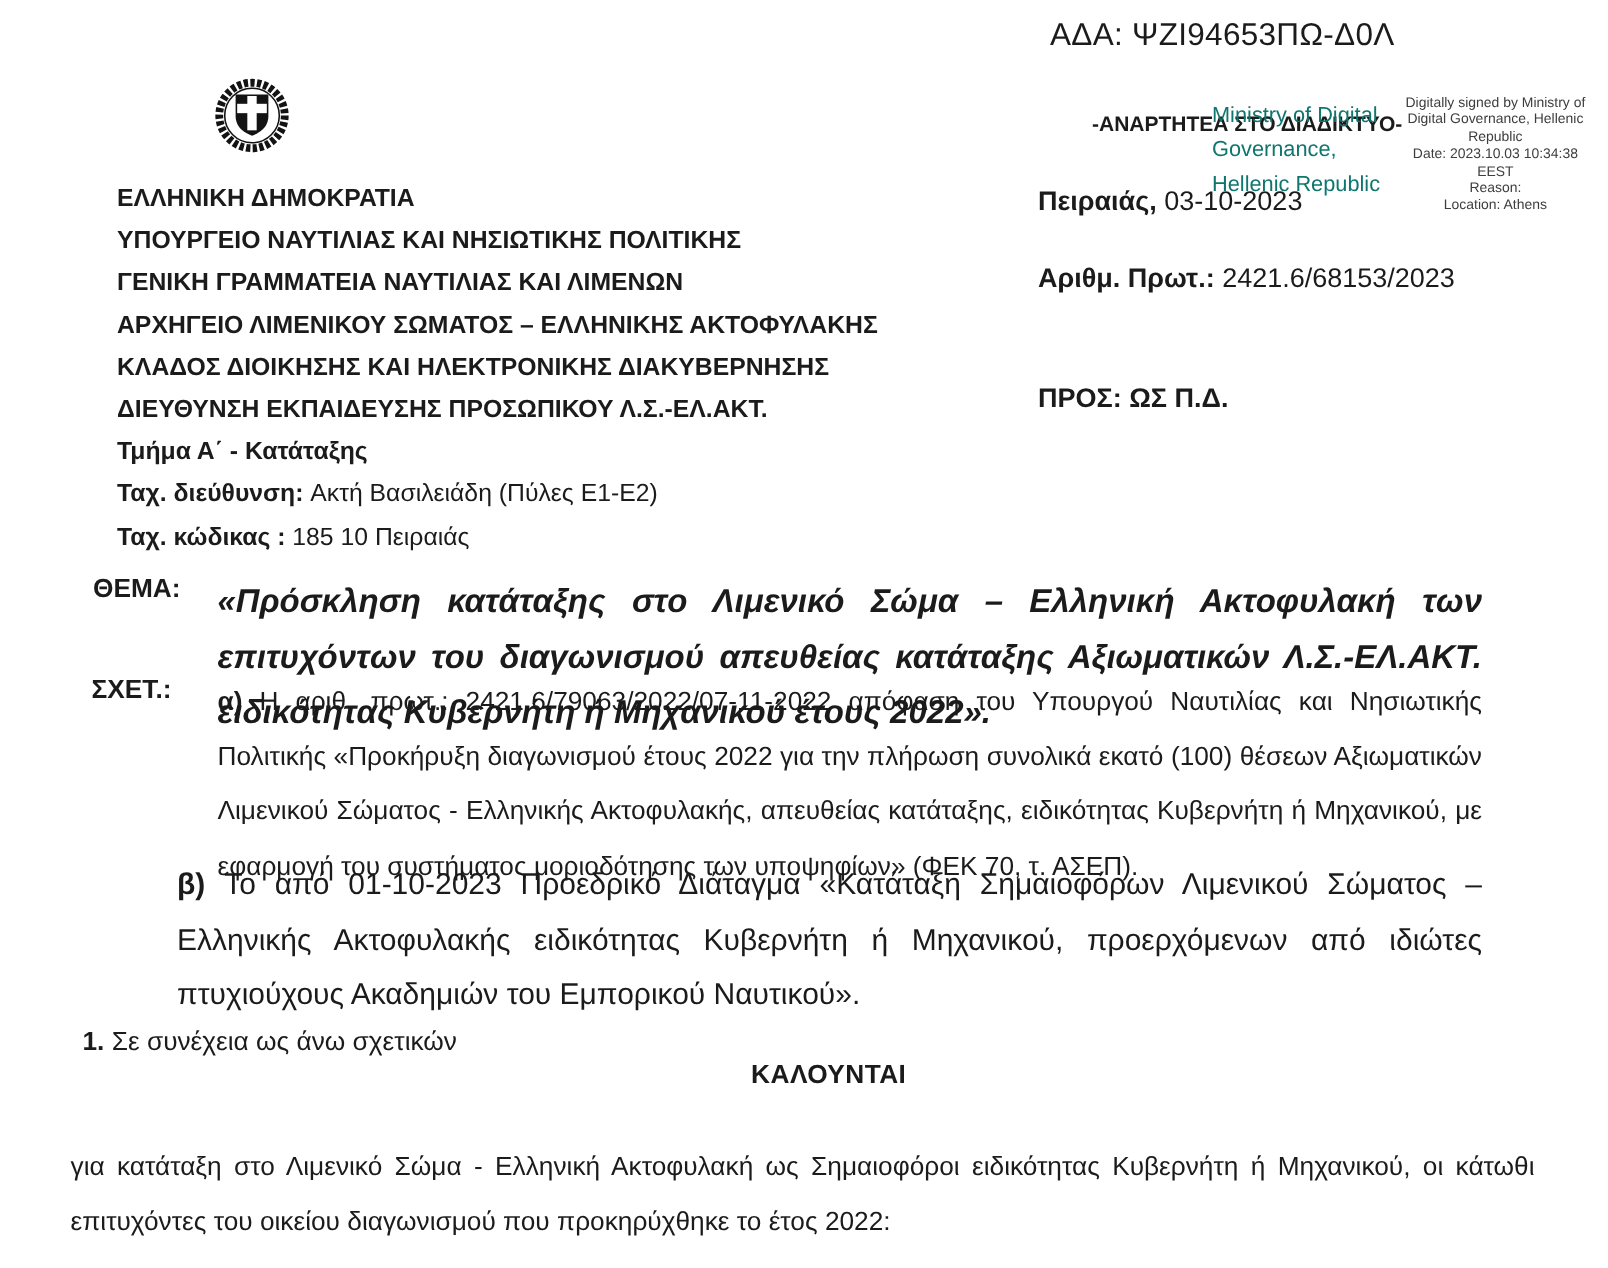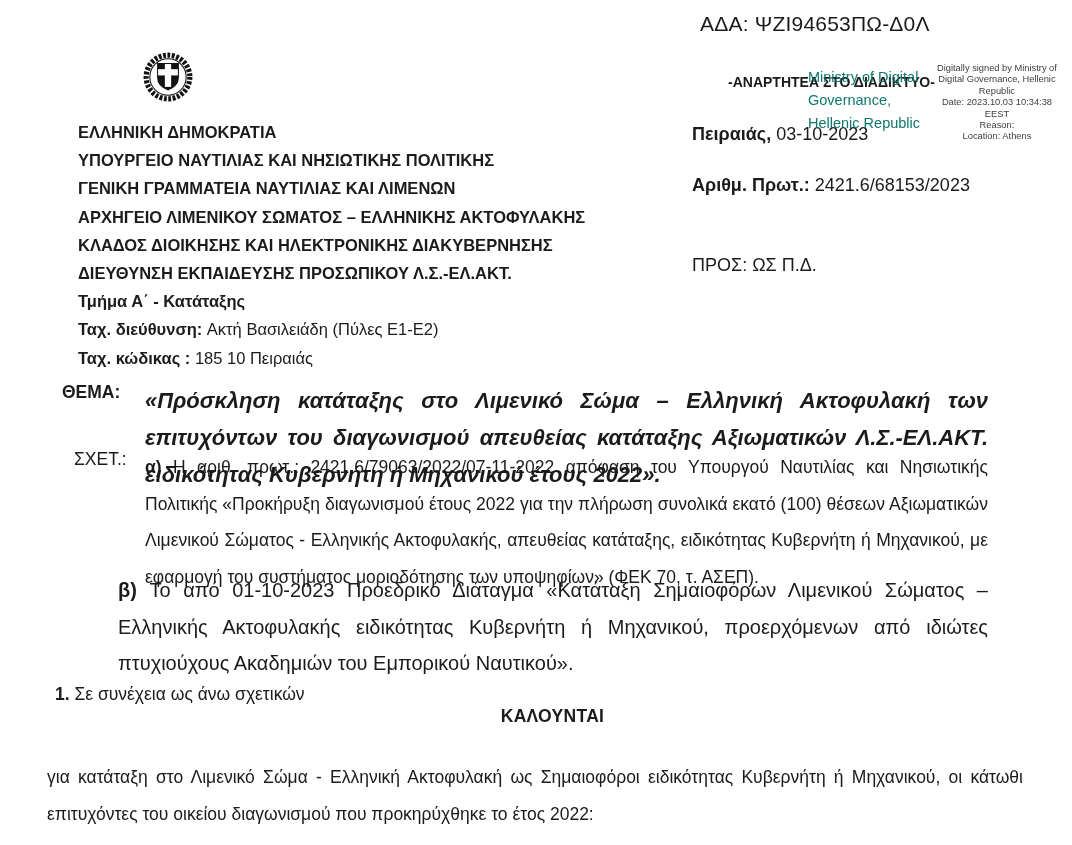--- a/index.html
+++ b/index.html
@@ -22,26 +22,26 @@
   .anartitea {
     left:728px; top:74px; font-size:14px; font-weight:bold;
     text-decoration-thickness:2px; text-underline-offset:3px;
     white-space:nowrap; z-index:1;
   }
   .sig-large { left:808px; top:66px; font-size:14.5px; line-height:23px; color:#0f766e; white-space:nowrap; z-index:2; }
   .sig-small { left:937px; top:63px; font-size:9.3px; line-height:11.4px; color:#3d3d3d; white-space:nowrap; z-index:2;text-align:center; }
 
   .row-city { left:692px; top:124px; font-size:18px; white-space:nowrap; }
   .row-prot { left:692px; top:175px; font-size:18px; white-space:nowrap; }
-  .row-pros { left:692px; top:255px; font-size:18px; font-weight:normal; white-space:nowrap; }
+  .row-pros { left:692px; top:255px; font-size:18px; font-weight:bold; white-space:nowrap; }
 
   .subject-label { left:62px; top:382px; font-size:17.5px; font-weight:bold; }
   .subject-text  { left:145px; top:382px; width:843px; font-size:22px; line-height:37px; font-weight:bold; text-align:justify;font-style:italic; }
 
-  .ref-label { left:74px; top:449px; font-size:17.5px; font-weight:normal;text-align:center; }
+  .ref-label { left:61px; top:449px; font-size:17.5px; font-weight:bold;text-align:center; }
   .ref-a { left:145px; top:449px; width:843px; font-size:17.5px; line-height:36.5px; text-align:justify; }
   .ref-b { left:118px; top:572px; width:870px; font-size:20px; line-height:36.5px; text-align:justify; }
 
   .para1 { left:55px; top:676px; font-size:17.5px; line-height:36px; }
   .called { left:131px; top:706px; width:843px; font-size:17.5px; font-weight:bold; text-align:center; letter-spacing:0.3px; }
   .para2 { left:47px; top:759px; width:976px; font-size:17.5px; line-height:37px; text-align:justify; }
 </style>
 </head>
 <body>
 

